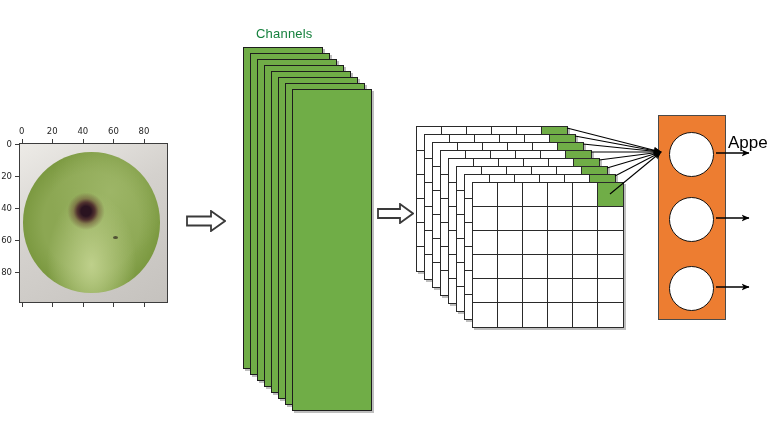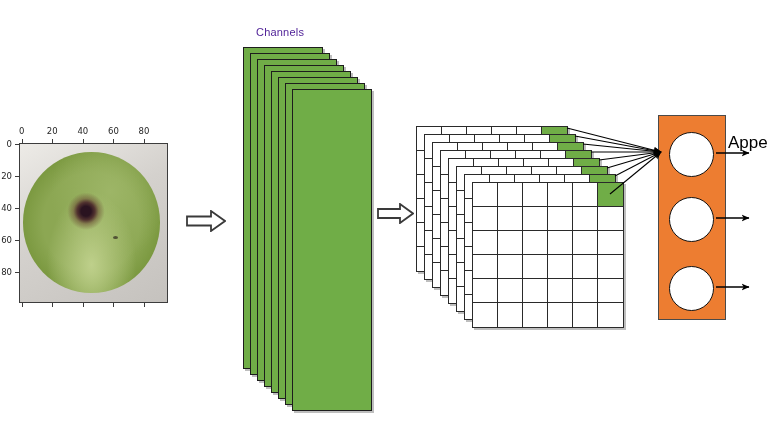--- a/index.html
+++ b/index.html
@@ -18,21 +18,21 @@
       radial-gradient(ellipse at 50% 50%, #8ca753 50%, #7a983f 72%, #657f36 88%, #597130 100%);}
   #apple-blemish{position:absolute;left:66%;top:60%;width:5px;height:3px;border-radius:50%;
     background:#3d3a28;opacity:.8}
   .tick-label{position:absolute;font-family:"DejaVu Sans",sans-serif;font-size:8.5px;
     color:#262626;line-height:1;white-space:nowrap}
   .xtick-label{transform:translateX(-50%);top:-17px}
   .ytick-label{transform:translateY(-50%);right:155px;text-align:right}
   .tick-mark{position:absolute;background:#3c3c3c}
 
   
-  #channels-label{position:absolute;left:256px;top:26px;font-size:11px;color:#4c1d95;
+  #channels-label{position:absolute;left:256px;top:26px;font-size:13px;color:#15803d;
     letter-spacing:.2px}
   #channel-stack{position:absolute;left:243px;top:47px;width:140px;height:370px}
   .channel{position:absolute;width:80px;height:322px;border:1px solid #1d1d1d;
     box-shadow:2px 2px 0 rgba(125,125,125,.5)}
 
   
   .flow-arrow{position:absolute}
 
   
   #feature-maps{position:absolute;left:416px;top:126px;width:230px;height:220px}

